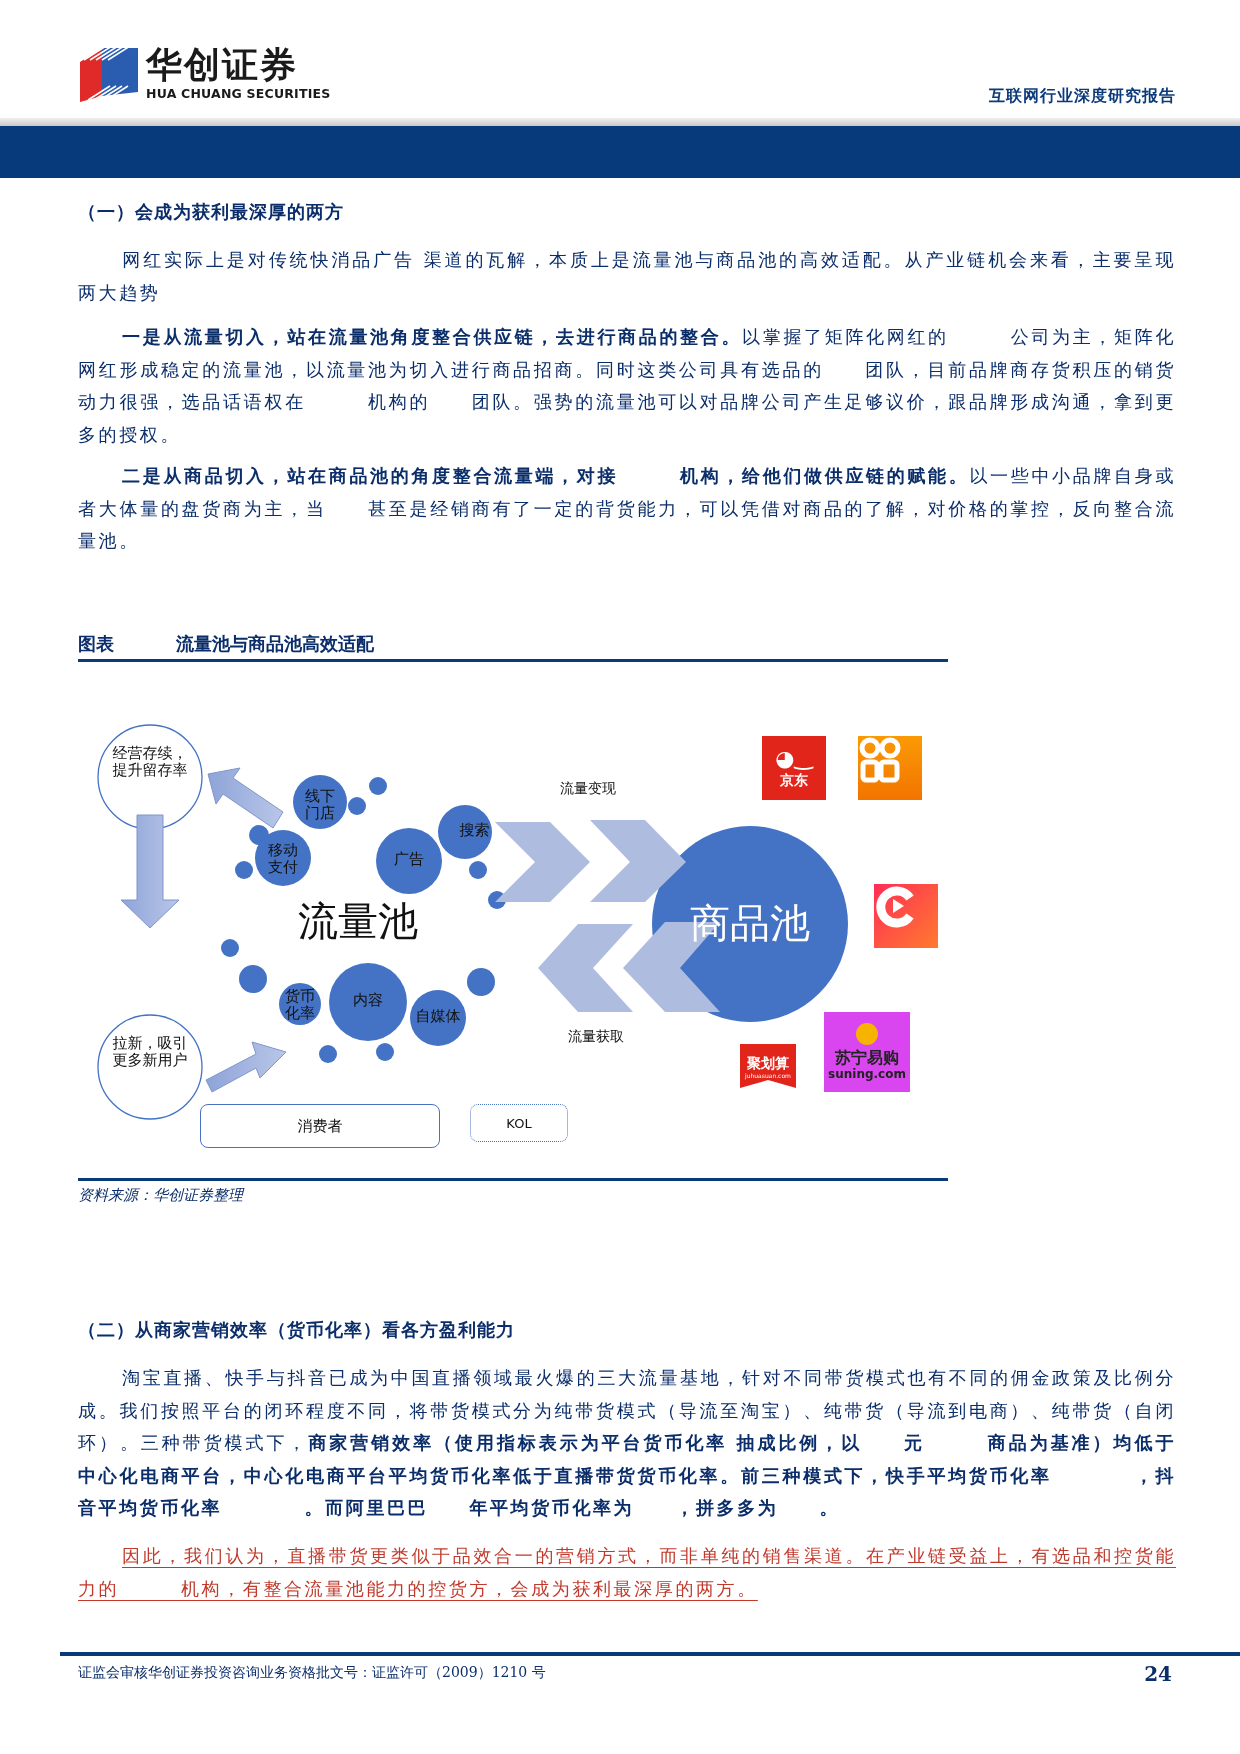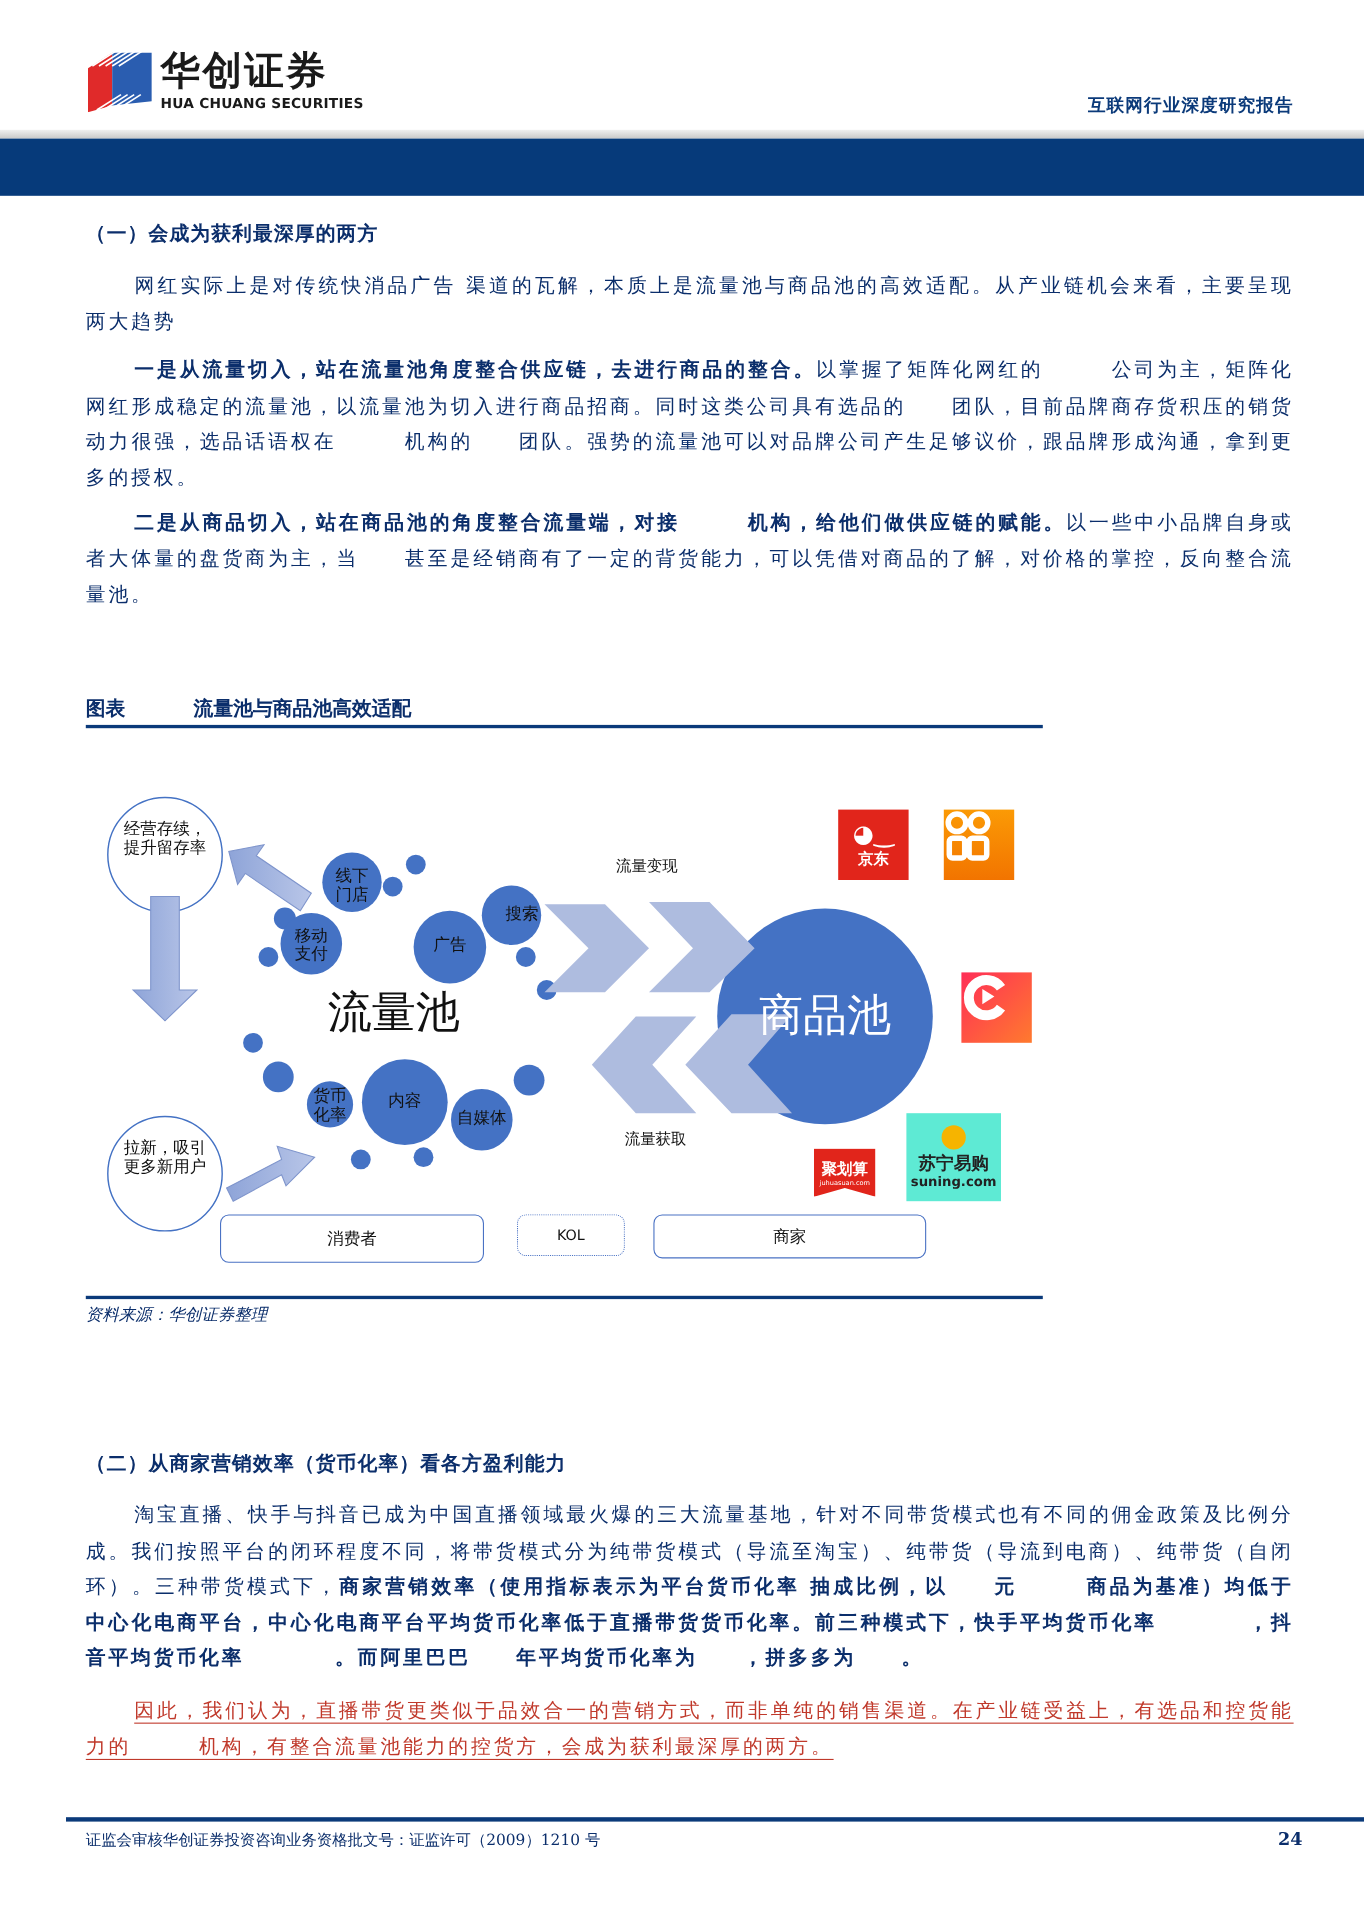--- a/index.html
+++ b/index.html
@@ -33,21 +33,21 @@
   .diagram { position:absolute; left:78px; top:700px; width:870px; height:460px; font-family:"DejaVu Sans","Liberation Sans",sans-serif; }
   .diagram svg { position:absolute; left:0; top:0; }
   .dtext { position:absolute; color:#111; text-align:center; line-height:1.15; }
   .box { position:absolute; border:1.5px solid #4a72c4; border-radius:8px; display:flex; align-items:center; justify-content:center; font-size:15px; color:#111; background:#fff; }
   .box.dotted { border:1.5px dotted #4a72c4; }
   .brand { position:absolute; display:flex; align-items:center; justify-content:center; color:#fff; font-weight:bold; }
 
   
   .footer-line { position:absolute; left:60px; top:1652px; width:1180px; height:4px; background:#0b3a7a; }
   .footer-text { position:absolute; left:78px; top:1664px; font-size:14px; color:#0b2e6b; }
-  .page-num { position:absolute; right:56px; top:1662px; font-size:16px; color:#0b2e6b; font-weight:bold; }
+  .page-num { position:absolute; right:68px; top:1662px; font-size:20px; color:#0b2e6b; font-weight:bold; }
 </style>
 </head>
 <body>
 
 <div class="logo">
   <svg class="logo-mark" viewBox="0 0 58 56" width="58" height="56">
     <polygon points="0,16 22,2 22,50 0,56" fill="#e02a2a"></polygon>
     <polygon points="22,2 58,2 58,46 22,50" fill="#2a5db0"></polygon>
     <g stroke="#ffffff" stroke-width="1.5">
       <line x1="4" y1="14" x2="26" y2="0"></line>
@@ -170,29 +170,28 @@
   <div class="brand" style="left:796px;top:184px;width:64px;height:64px;background:linear-gradient(135deg,#ff2e57,#ff7a2e);">
     <svg width="44" height="44" viewBox="0 0 44 44">
       <path d="M36,14 A16,16 0 1,0 36,32" fill="none" stroke="#fff" stroke-width="9"></path>
       <polygon points="19,15 30,22 19,29" fill="#fff"></polygon>
     </svg>
   </div>
   <div class="brand" style="left:662px;top:344px;width:56px;height:44px;background:#e1251b;flex-direction:column;clip-path:polygon(0 0,100% 0,100% 100%,50% 82%,0 100%);">
     <span style="font-size:14px;line-height:18px;">聚划算</span>
     <span style="font-size:6px;font-weight:normal;">juhuasuan.com</span>
   </div>
-  <div class="brand" style="left:746px;top:312px;width:86px;height:80px;background:#5eead4;flex-direction:column;color:#222;">
+  <div class="brand" style="left:746px;top:312px;width:86px;height:80px;background:#d946ef;flex-direction:column;color:#222;">
     <span style="display:inline-block;width:22px;height:22px;border-radius:50%;background:#f6b400;margin-bottom:4px;"></span>
     <span style="font-size:16px;line-height:18px;">苏宁易购</span>
     <span style="font-size:12px;line-height:14px;">suning.com</span>
   </div>
 
   <div class="box" style="left:122px;top:404px;width:240px;height:44px;">消费者</div>
   <div class="box dotted" style="left:392px;top:404px;width:98px;height:38px;font-size:13px;">KOL</div>
-  <div class="box" style="left:516px;top:404px;width:248px;height:40px;">商家</div>
 </div>
 
 <div class="fig-bottom"></div>
 <div class="source">资料来源：华创证券整理</div>
 
 <div class="section-title" style="top:1318px;">（二）从商家营销效率（货币化率）看各方盈利能力</div>
 
 <div class="para" style="top:1362px;">
   <span class="indent"></span><span>淘宝直播、快手与抖音已成为中国直播领域最火爆的三大流量基地，针对不同带货模式也有不同的佣金政策及比例分成。我们按照平台的闭环程度不同，将带货模式分为纯带货模式（导流至淘宝）、纯带货（导流到电商）、纯带货（自闭环）。三种带货模式下，</span><b>商家营销效率（使用指标表示为平台货币化率 抽成比例，以　　元　　　商品为基准）均低于中心化电商平台，中心化电商平台平均货币化率低于直播带货货币化率。前三种模式下，快手平均货币化率　　　　，抖音平均货币化率　　　　。而阿里巴巴　　年平均货币化率为　　，拼多多为　　。</b>
 </div>

